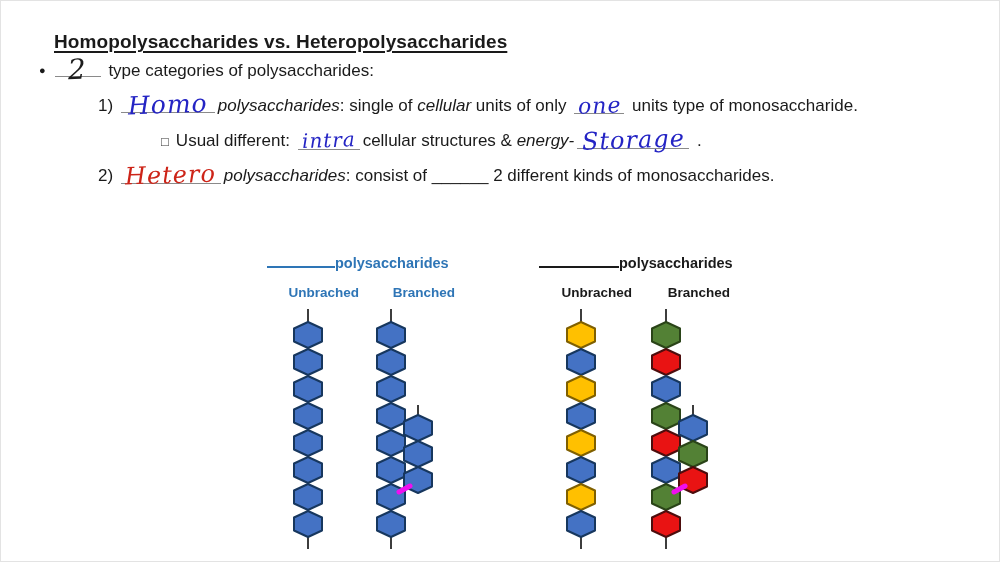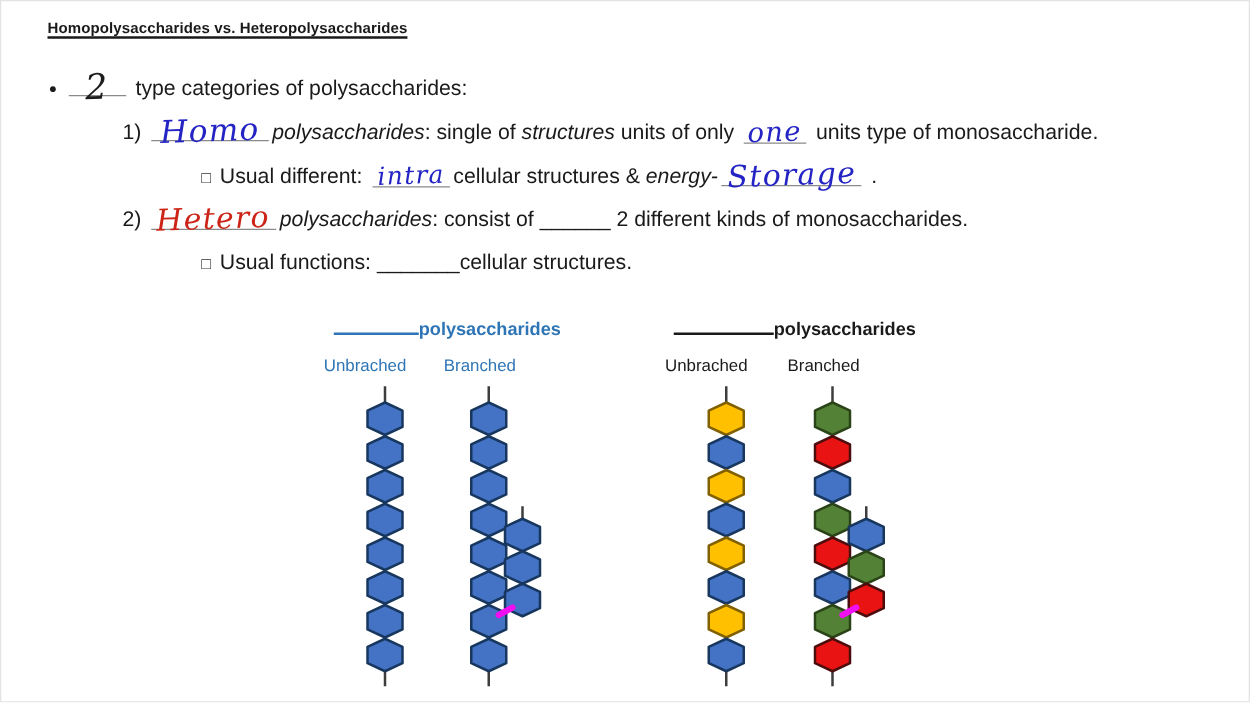--- a/index.html
+++ b/index.html
@@ -2,22 +2,22 @@
 <html><head>
 <meta charset="utf-8">
 <style>
   html,body{margin:0;padding:0;background:#fff;}
   .page{
     position:relative; width:1000px; height:562px; background:#ffffff;
     font-family:"Liberation Sans", sans-serif; color:#1a1a1a; overflow:hidden;
     box-sizing:border-box; border:1px solid #e3e3e3;
   }
   .title{
-    position:absolute; left:37px; top:14px; margin:0;
-    font-size:12px; font-weight:bold;
+    position:absolute; left:37px; top:14px; margin:16px;
+    font-size:19px; font-weight:bold;
     text-decoration:underline; text-underline-offset:3px; text-decoration-thickness:1.5px;
     letter-spacing:.1px;
   }
   .line{position:absolute; font-size:17px; white-space:nowrap; height:26px;}
   .l-bullet{left:38px; top:56px;}
   .l-item1{left:97px; top:92px;}
   .l-sub1{left:160px; top:128px;}
   .l-item2{left:97px; top:163px;}
   .l-sub2{left:160px; top:199px;}
   .marker-dot{font-size:11px; vertical-align:2px; margin-right:6px;}
@@ -39,50 +39,47 @@
   .hw-one{font-size:22px; top:2px;}
   .hw-intra{font-size:20px; top:1px;}
   .hw-storage{font-size:24px; top:2px;}
   .hw-hetero{font-size:24px; top:2px;}
   .group-label{position:absolute; top:250px; font-size:14.5px; font-weight:bold; white-space:nowrap;}
   .gl-left{left:266px;}
   .gl-right{left:538px;}
   .label-blank{display:inline-block; vertical-align:baseline; height:15px;}
   .lb-left{width:68px; border-bottom:2px solid #2e75b6;}
   .lb-right{width:80px; border-bottom:2px solid #1a1a1a;}
-  .col-label{position:absolute; top:284px; width:100px; text-align:left; font-size:13.5px; font-weight:normal;}
+  .col-label{position:absolute; top:284px; width:100px; text-align:right; font-size:13.5px; font-weight:bold;}
   .cl-1{left:258px;} .cl-2{left:354px;} .cl-3{left:531px;} .cl-4{left:629px;}
   .chains-svg{position:absolute; left:0; top:300px;}
 </style>
 </head>
 <body>
 
 <div class="page">
 
   <h1 class="title">Homopolysaccharides vs. Heteropolysaccharides</h1>
 
   <div class="line l-bullet">
     <span class="marker-dot">●</span><span class="blank b-count"><span class="hw hw-2" style="color: rgb(28, 28, 28);">2</span></span><span> type categories of polysaccharides:</span>
   </div>
 
   <div class="line l-item1">
-    <span>1) </span><span class="blank b-homo"><span class="hw hw-homo" style="color: rgb(36, 36, 196);">Homo</span></span><span class="it">polysaccharides</span><span>: single of </span><span class="it">structures</span><span> units of only </span><span class="blank b-one"><span class="hw hw-one" style="color: rgb(36, 36, 196);">one</span></span><span> units type of monosaccharide.</span>
+    <span>1) </span><span class="blank b-homo"><span class="hw hw-homo" style="color: rgb(36, 36, 196);">Homo</span></span><span class="it">polysaccharides</span><span>: single of </span><span class="it">cellular</span><span> units of only </span><span class="blank b-one"><span class="hw hw-one" style="color: rgb(36, 36, 196);">one</span></span><span> units type of monosaccharide.</span>
   </div>
 
   <div class="line l-sub1">
     <span class="marker-sq">□</span><span>Usual different: </span><span class="blank b-intra"><span class="hw hw-intra" style="color: rgb(36, 36, 196);">intra</span></span><span>cellular structures &amp; </span><span class="it">energy-</span><span class="blank b-storage"><span class="hw hw-storage" style="color: rgb(36, 36, 196);">Storage</span></span><span> .</span>
   </div>
 
   <div class="line l-item2">
     <span>2) </span><span class="blank b-hetero"><span class="hw hw-hetero" style="color: rgb(205, 36, 24);">Hetero</span></span><span class="it">polysaccharides</span><span>: consist of ______ 2 different kinds of monosaccharides.</span>
   </div>
 
-  <div class="line l-sub2">
-    <span class="marker-sq">□</span><span>Usual functions: _______cellular structures.</span>
-  </div>
 
   <div class="group-label gl-left" style="color: rgb(46, 117, 182);">
     <span class="label-blank lb-left"></span><span>polysaccharides</span>
   </div>
   <div class="group-label gl-right" style="color: rgb(26, 26, 26);">
     <span class="label-blank lb-right"></span><span>polysaccharides</span>
   </div>
 
   <div class="col-label cl-1" style="color: rgb(46, 117, 182);">Unbrached</div>
   <div class="col-label cl-2" style="color: rgb(46, 117, 182);">Branched</div>

